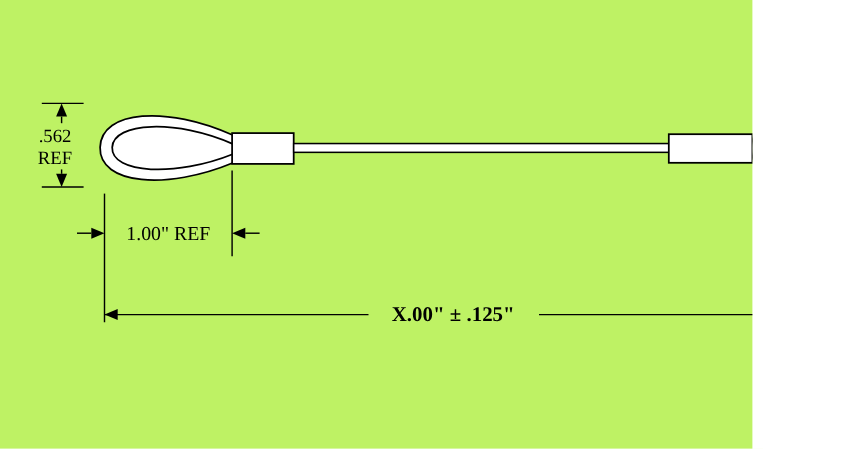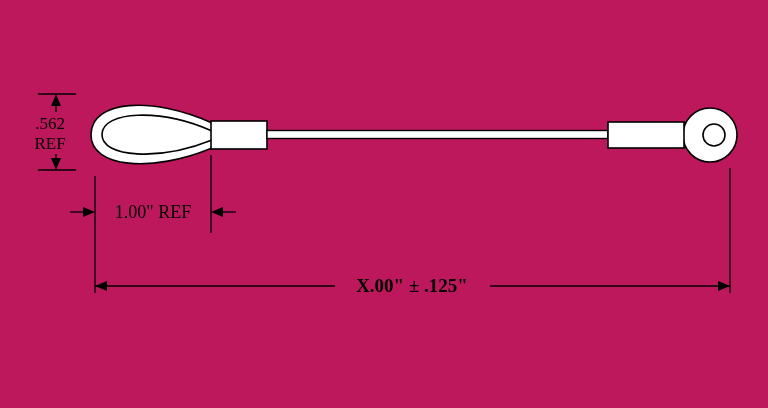--- a/index.html
+++ b/index.html
@@ -2,23 +2,23 @@
 <html><head>
 <meta charset="utf-8">
 <style>
   html, body {
     margin: 0;
     padding: 0;
     background: #ffffff;
   }
   .canvas {
     position: relative;
-    width: 768px;
+    width: 684px;
     height: 408px;
-    background: #be185d;
+    background: #bef264;
     overflow: hidden;
   }
   svg {
     display: block;
   }
   text {
     font-family: "Liberation Serif", serif;
     fill: #000000;
   }
   .dim-label {

